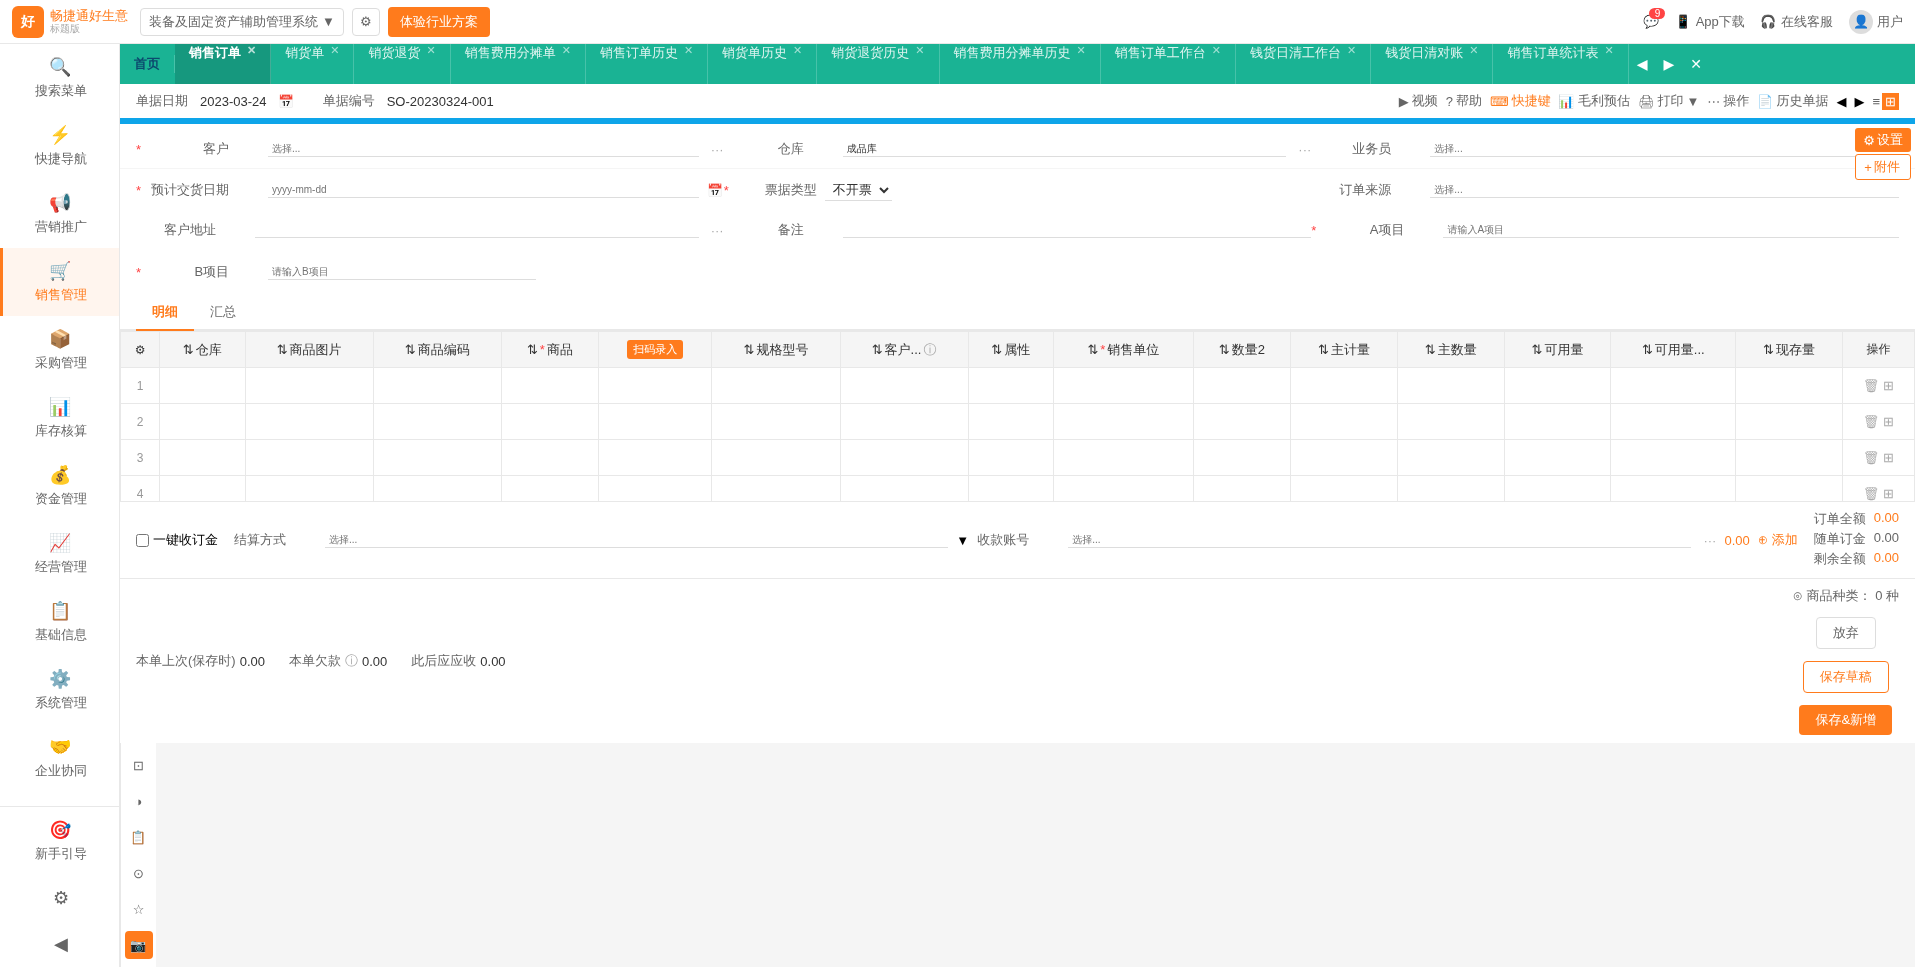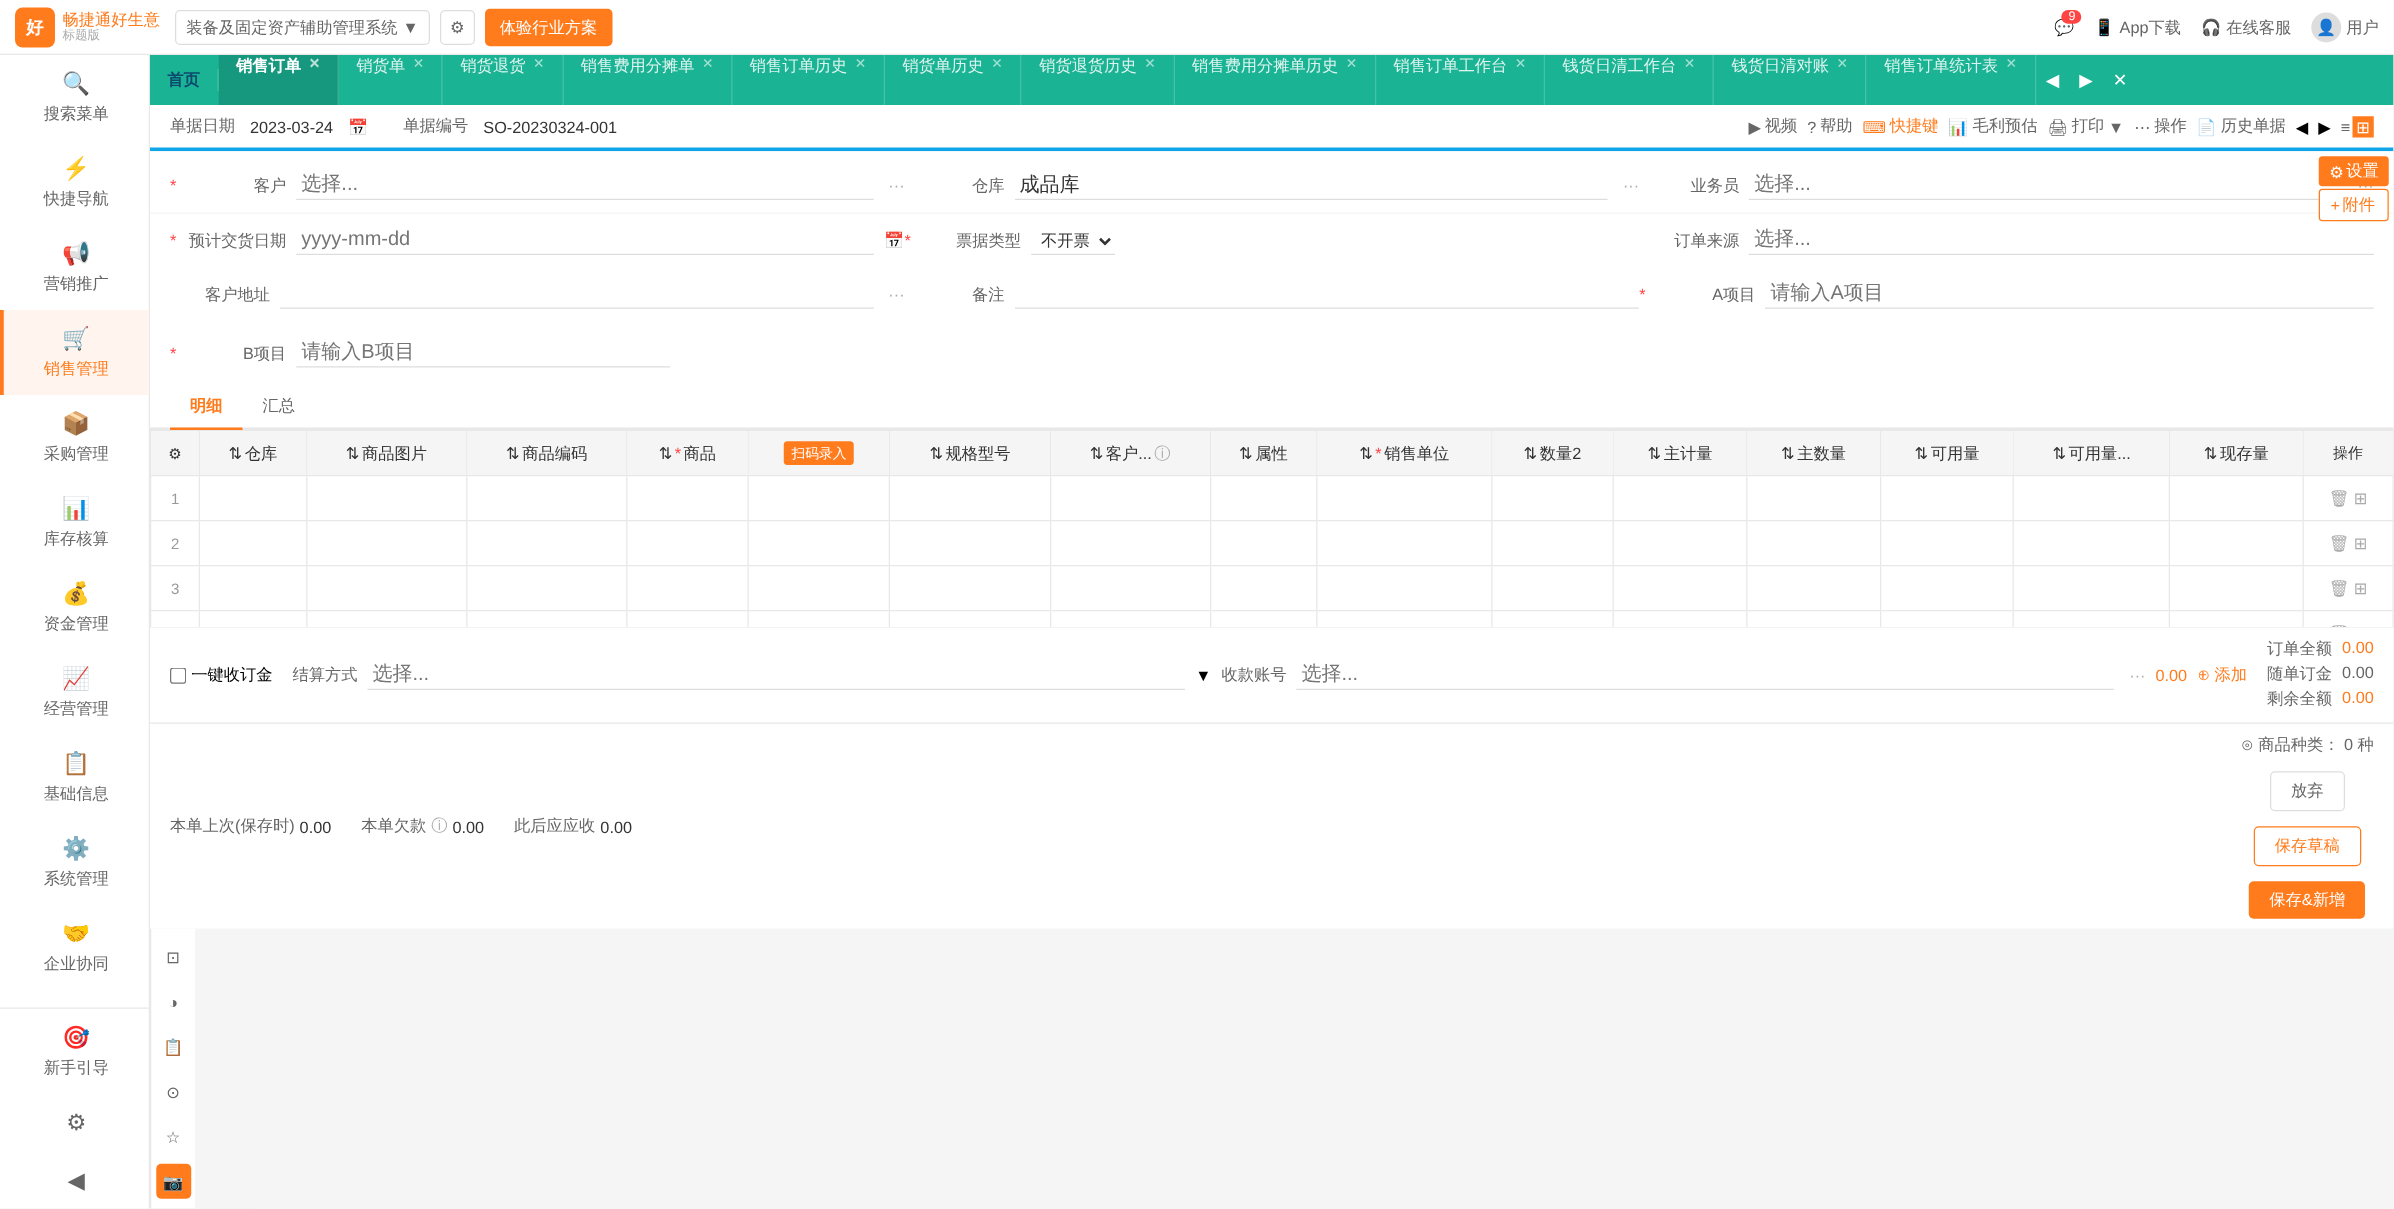--- a/index.html
+++ b/index.html
@@ -47,30 +47,30 @@
     .tab-arrow { padding: 0 8px; color: #fff; cursor: pointer; font-size: 14px; flex-shrink: 0; }
     .tab-home { padding: 0 14px; color: #0c4a6e; cursor: pointer; font-weight: bold; white-space: nowrap; flex-shrink: 0; border-right: 1px solid rgba(255,255,255,0.2); }
 
     
     .content-area { flex: 1; overflow: hidden; display: flex; flex-direction: column; background: #f0f2f5; }
 
     
     .form-area { background: #fff; padding: 0; flex-shrink: 0; }
 
     
-    .toolbar { display: flex; align-items: center; padding: 8px 16px; gap: 12px; border-bottom: 3px solid #0ea5e9; background: #fff; }
+    .toolbar { display: flex; align-items: center; padding: 8px 16px; gap: 12px; border-bottom: 6px solid #0ea5e9; background: #fff; }
     .toolbar-label { color: #666; font-size: 13px; }
     .toolbar-value { color: #333; font-size: 13px; }
     .toolbar-right { margin-left: auto; display: flex; gap: 8px; align-items: center; }
     .toolbar-btn { color: #666; cursor: pointer; font-size: 13px; display: flex; align-items: center; gap: 3px; }
     .toolbar-btn.orange { color: #ff7b1c; }
     .form-row { display: flex; align-items: center; gap: 8px; padding: 6px 0; }
     .form-label { color: #666; white-space: nowrap; min-width: 80px; text-align: right; }
     .form-input { border: none; border-bottom: 1px solid #ddd; padding: 2px 4px; color: #333;
-      flex: 1; outline: none; font-size: 16px; background: transparent; cursor: pointer; }
+      flex: 1; outline: none; font-size: 10px; background: transparent; cursor: pointer; margin-left: 31px; }
     .form-input.placeholder { color: #aaa; }
     .form-select { border: none; border-bottom: 1px solid #ddd; padding: 2px 4px; color: #333;
       background: transparent; outline: none; cursor: pointer; }
     .form-dots { color: #aaa; margin-left: 4px; }
 
     
     .detail-tabs { display: flex; border-bottom: 2px solid #e8e8e8; padding: 0 16px; background: #fff; }
     .detail-tab { padding: 8px 16px; cursor: pointer; color: #666; border-bottom: 2px solid transparent; margin-bottom: -2px; }
     .detail-tab.active { color: #ff7b1c; border-bottom-color: #ff7b1c; font-weight: bold; }
 

